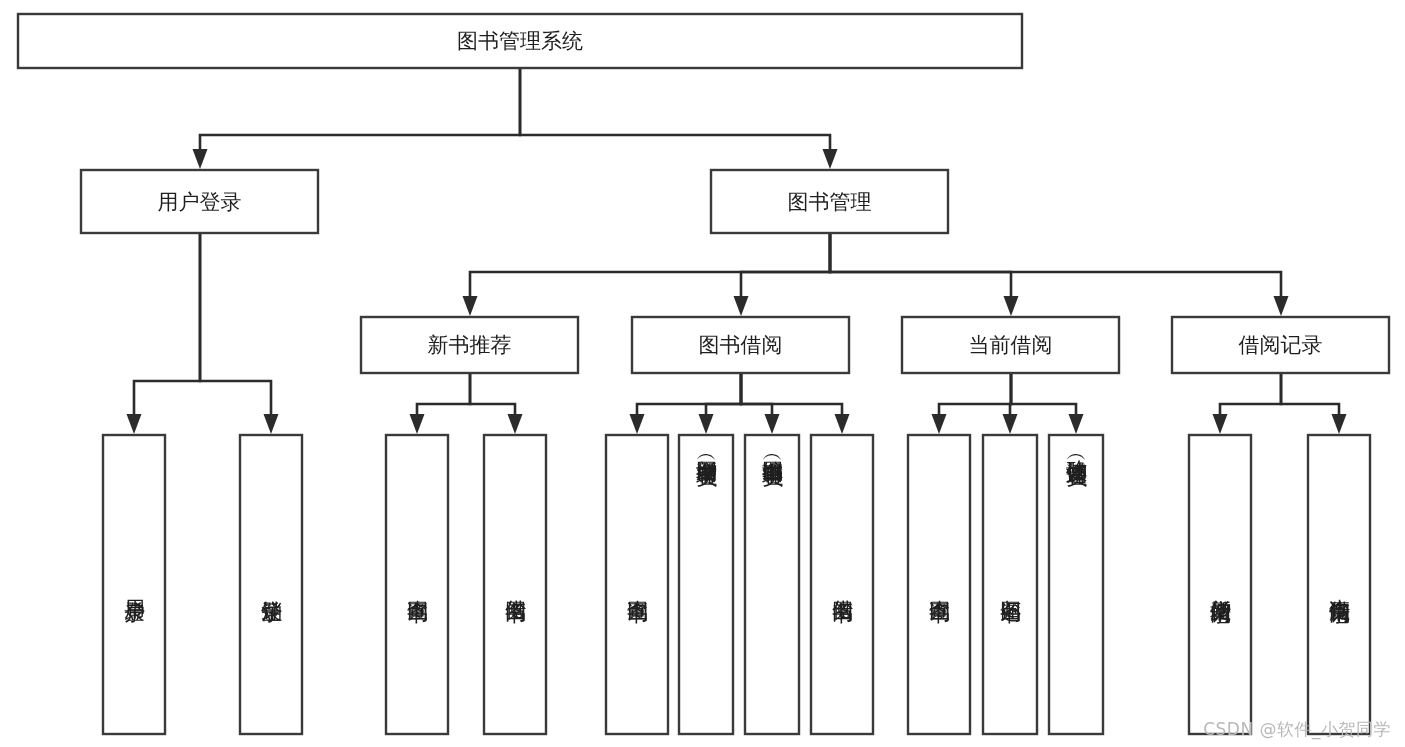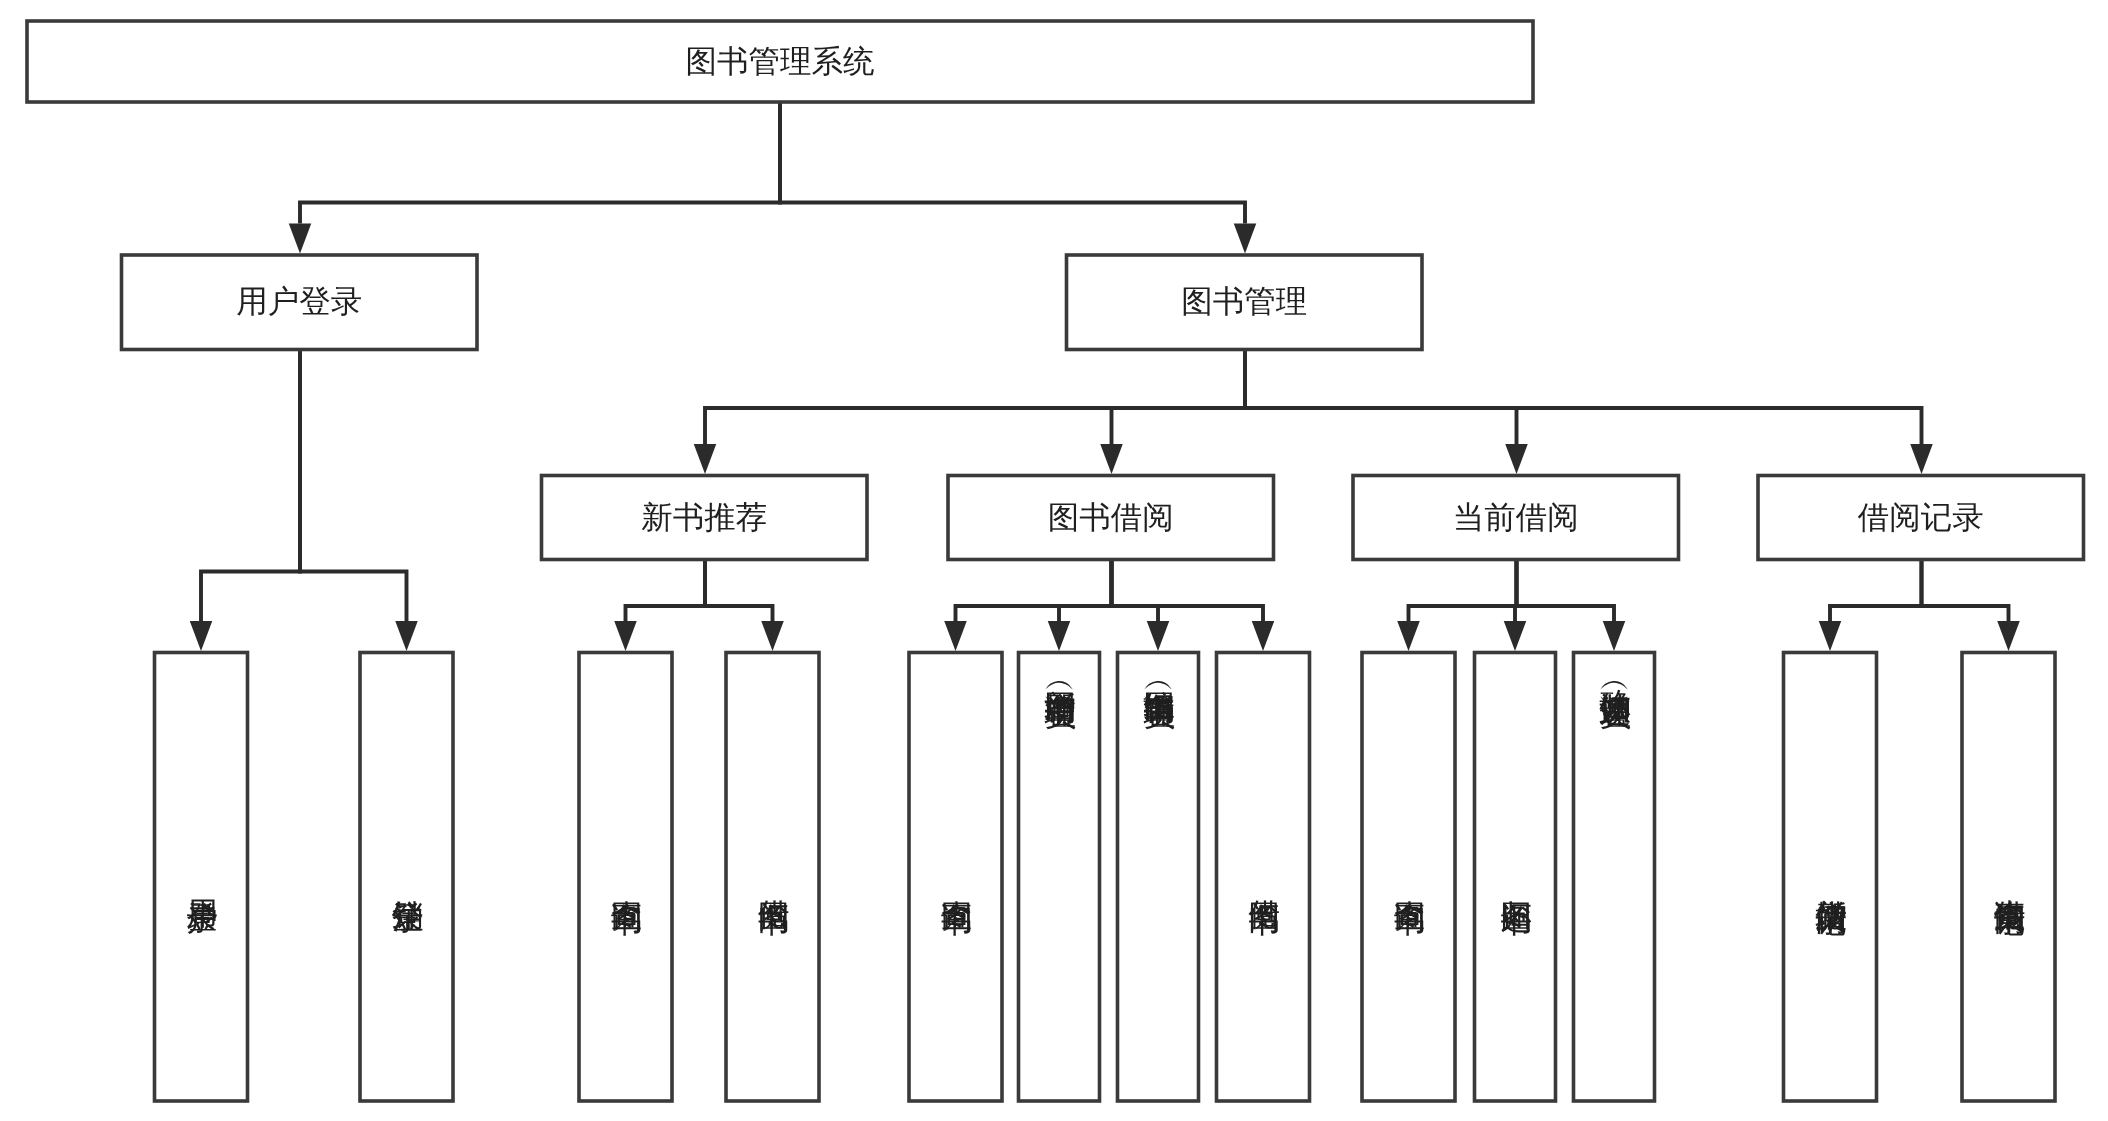--- a/index.html
+++ b/index.html
@@ -269,13 +269,14 @@
       <div class="node-label-v-wrap" style="left: 1049px; top: 435px; width: 54px; height: 299px; align-items: flex-start;">
         <span class="node-label-v" style="margin-top: 8px;">确认归还（管理员）</span>
       </div>
       <div class="node-label-v-wrap" style="left: 1189px; top: 435px; width: 62px; height: 299px; align-items: center;">
         <span class="node-label-v">新增借阅记录</span>
       </div>
       <div class="node-label-v-wrap" style="left: 1308px; top: 435px; width: 62px; height: 299px; align-items: center;">
         <span class="node-label-v">查询借阅记录</span>
       </div>
     </div>
+  <div class="watermark">CSDN @软件_小贺同学</div>
 </div>
 
 </body></html>

